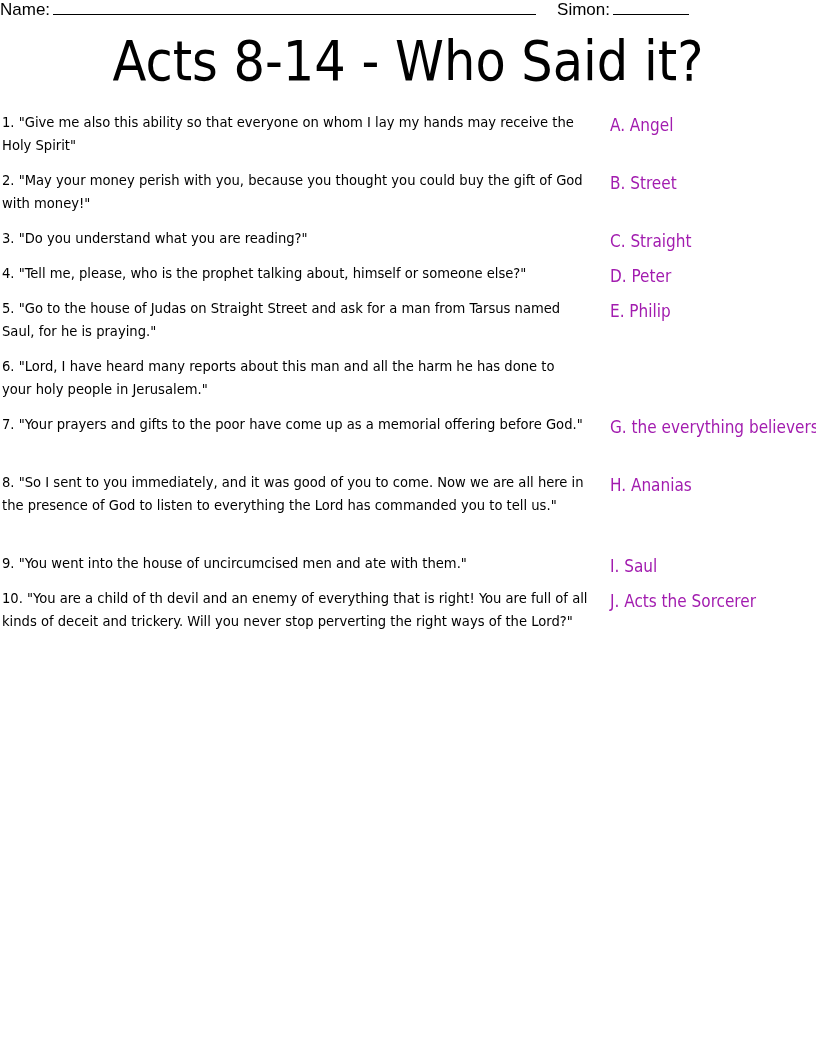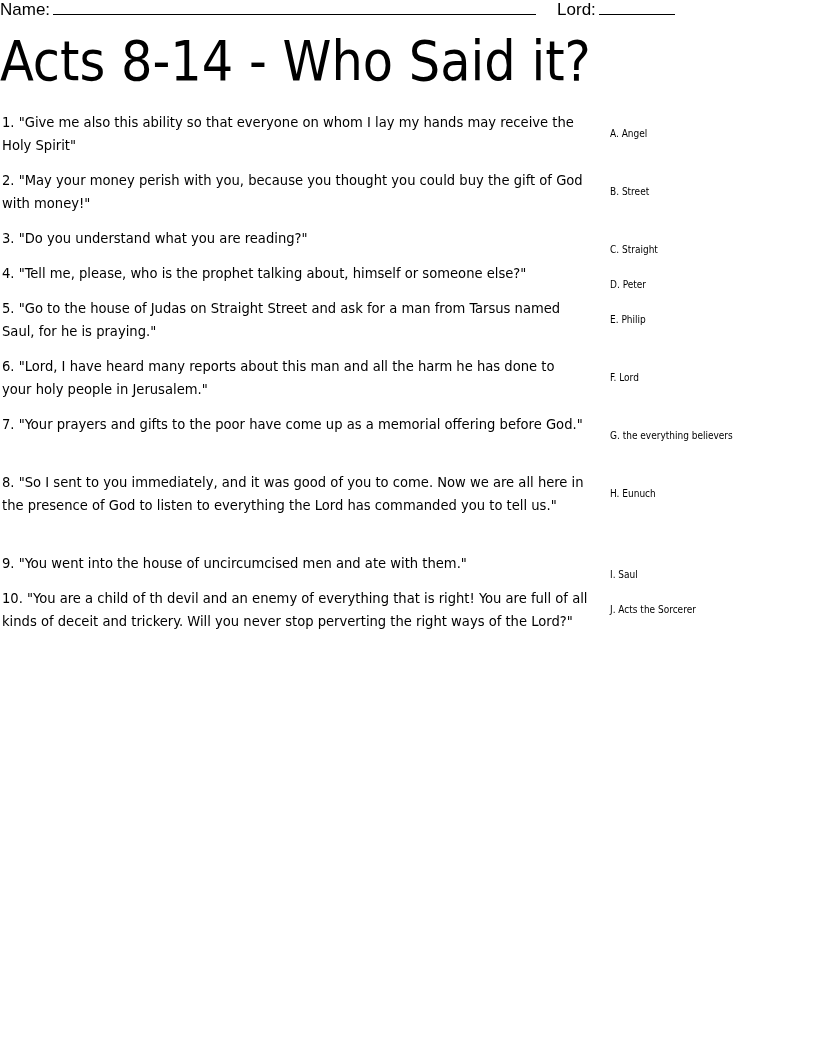--- a/index.html
+++ b/index.html
@@ -53,21 +53,21 @@
   .rule-name  { width: 483px; }
   .rule-date  { width: 76px; }
   .hdr-gap    { display: inline-block; width: 21px; }
 
   
   .title {
     position: absolute;
     left: 0;
     top: 31px;
     width: 816px;
-    text-align: left;
+    text-align: center;
     font-family: "DejaVu Sans Condensed", "Liberation Sans Narrow", "Liberation Sans", sans-serif;
     font-weight: 400;
     font-size: 55px;
     line-height: 60px;
     letter-spacing: 0px;
     color: #000;
     white-space: nowrap;
   }
 
   
@@ -91,43 +91,43 @@
     top: 0;
     width: 586px;
     font-size: 14.6px;
     line-height: 23px;
     color: #000;
     text-align: left;
   }
   .a {
     position: absolute;
     left: 610px;
-    top: 12px;
+    top: 4px;
     width: 206px;
-    font-size: 10px;
+    font-size: 17px;
     line-height: 23px;
-    color: #000000;
+    color: #a21caf;
     white-space: nowrap;
   }
 
   
   .h1 { height: 23px; }
   .h2 { height: 46px; }
   .h3 { height: 69px; }
 </style>
 </head>
 <body>
 
 <div class="page">
 
   <div class="hdr">
     <span class="hdr-label">Name:</span>
     <span class="hdr-rule rule-name"></span>
     <span class="hdr-gap"></span>
-    <span class="hdr-label">Lord:</span>
+    <span class="hdr-label">Simon:</span>
     <span class="hdr-rule rule-date"></span>
   </div>
 
   <div class="title">Acts 8-14 - Who Said it?</div>
 
   <div class="body">
 
     <div class="row h2">
       <div class="q">1. "Give me also this ability so that everyone on whom I lay my hands may receive the Holy Spirit"</div>
       <div class="a">A. Angel</div>
@@ -148,31 +148,30 @@
       <div class="a">D. Peter</div>
     </div>
 
     <div class="row h2">
       <div class="q">5. "Go to the house of Judas on Straight Street and ask for a man from Tarsus named Saul, for he is praying."</div>
       <div class="a">E. Philip</div>
     </div>
 
     <div class="row h2">
       <div class="q">6. "Lord, I have heard many reports about this man and all the harm he has done to your holy people in Jerusalem."</div>
-      <div class="a">F. Lord</div>
     </div>
 
     <div class="row h2">
       <div class="q">7. "Your prayers and gifts to the poor have come up as a memorial offering before God."</div>
       <div class="a">G. the everything believers</div>
     </div>
 
     <div class="row h3">
       <div class="q">8. "So I sent to you immediately, and it was good of you to come. Now we are all here in the presence of God to listen to everything the Lord has commanded you to tell us."</div>
-      <div class="a">H. Eunuch</div>
+      <div class="a">H. Ananias</div>
     </div>
 
     <div class="row h1">
       <div class="q">9. "You went into the house of uncircumcised men and ate with them."</div>
       <div class="a">I. Saul</div>
     </div>
 
     <div class="row h3">
       <div class="q">10. "You are a child of th devil and an enemy of everything that is right! You are full of all kinds of deceit and trickery. Will you never stop perverting the right ways of the Lord?"</div>
       <div class="a">J. Acts the Sorcerer</div>

